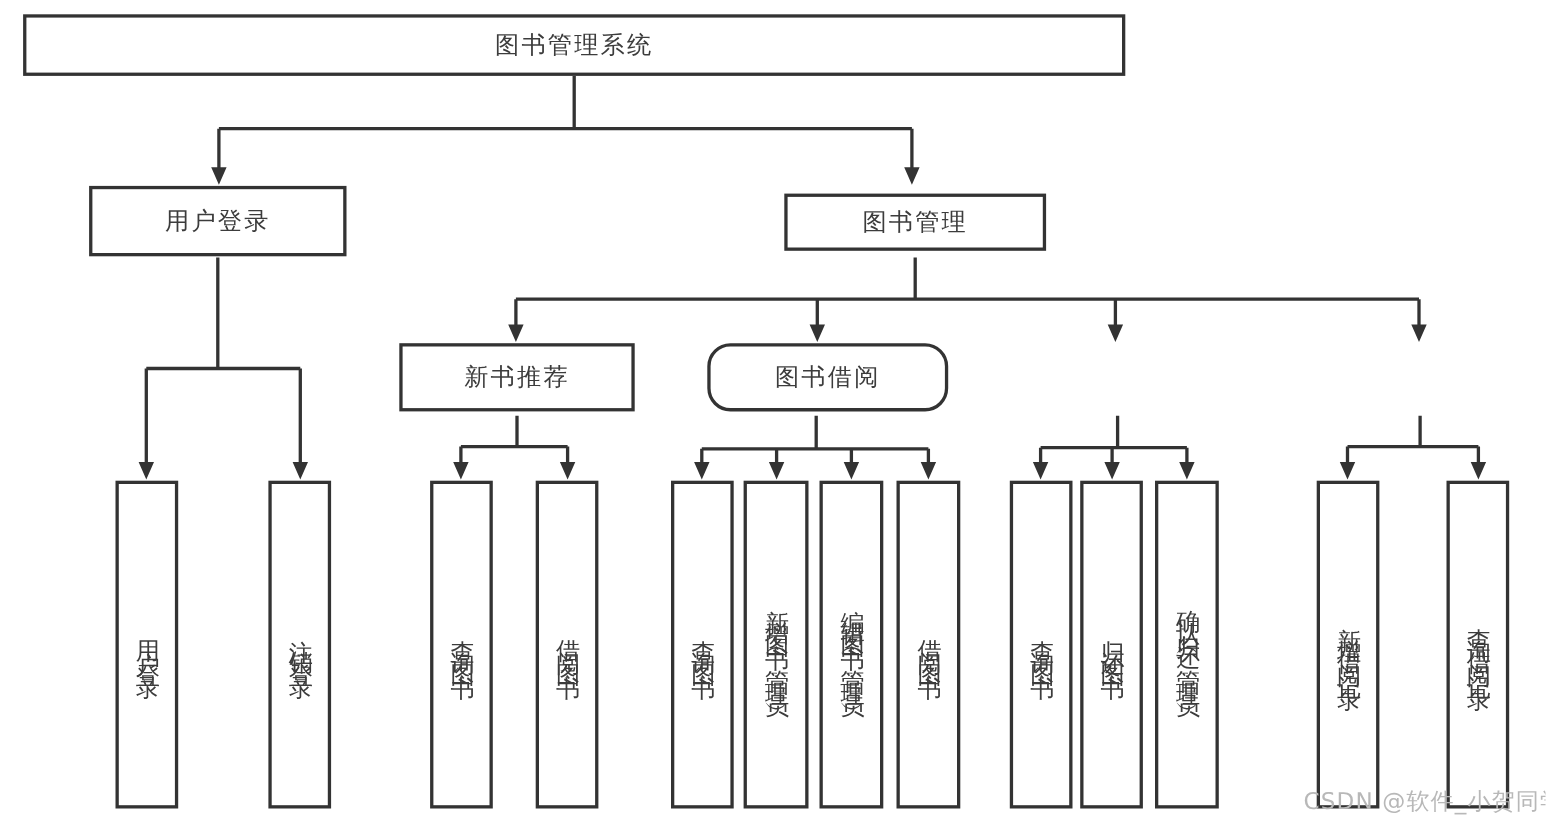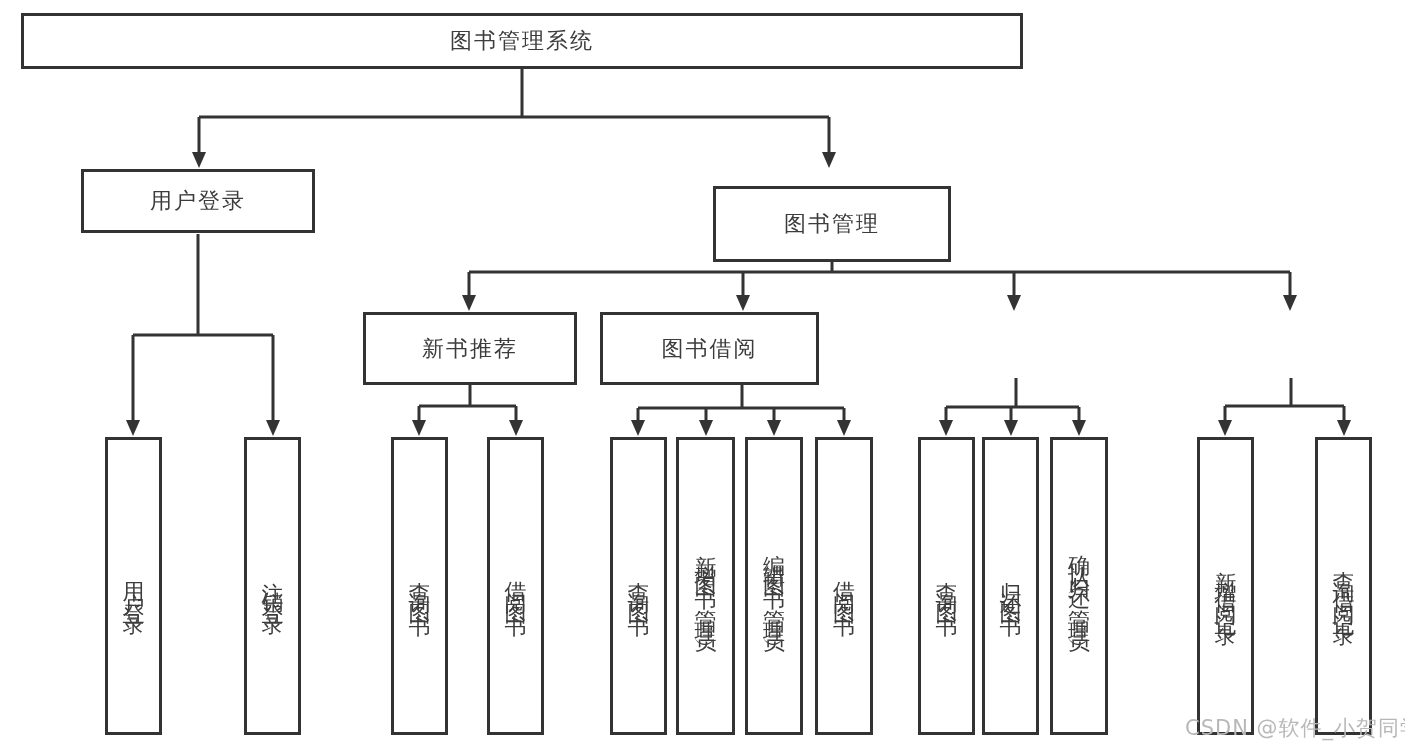--- a/index.html
+++ b/index.html
@@ -31,24 +31,24 @@
     display: flex;
     align-items: center;
     justify-content: center;
     color: #3c3c3c;
     font-size: 22px;
     letter-spacing: 2px;
     white-space: nowrap;
   }
   .node.root    { left: 21px;   top: 13px;  width: 1002px; height: 56px; }
   .node.lvl2a   { left: 81px;   top: 169px; width: 234px;  height: 64px; }
-  .node.lvl2b   { left: 713px;  top: 186px; width: 238px;  height: 76px; }
-  .node.lvl3    { top: 312px; height: 73px; }
+  .node.lvl2b   { left: 713px;  top: 176px; width: 238px;  height: 52px; }
+  .node.lvl3    { top: 312px; height: 62px; }
   .node.l3a     { left: 363px;  width: 214px; }
-  .node.l3b     { left: 600px;  width: 219px; }
+  .node.l3b     { left: 643px;  width: 219px; border-radius: 21px; }
   .node.l3c     { left: 907px;  width: 219px; }
   .node.l3d     { left: 1182px; width: 219px; }
   .node.leaf {
     top: 437px;
     height: 298px;
     width: 57px;
     writing-mode: vertical-rl;
     text-orientation: mixed;
     letter-spacing: 11px;
     font-size: 22px;

